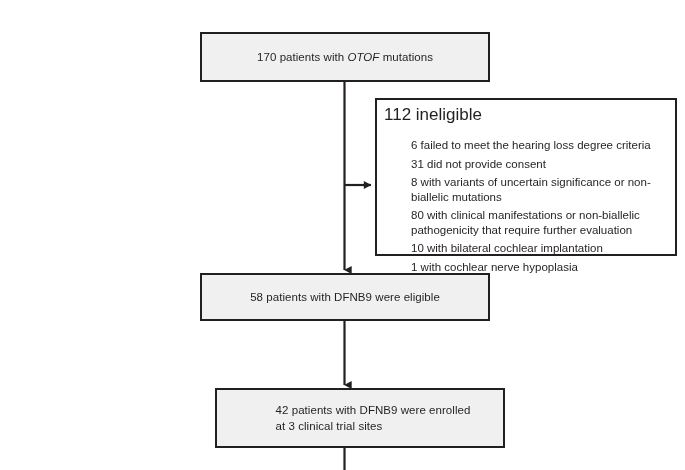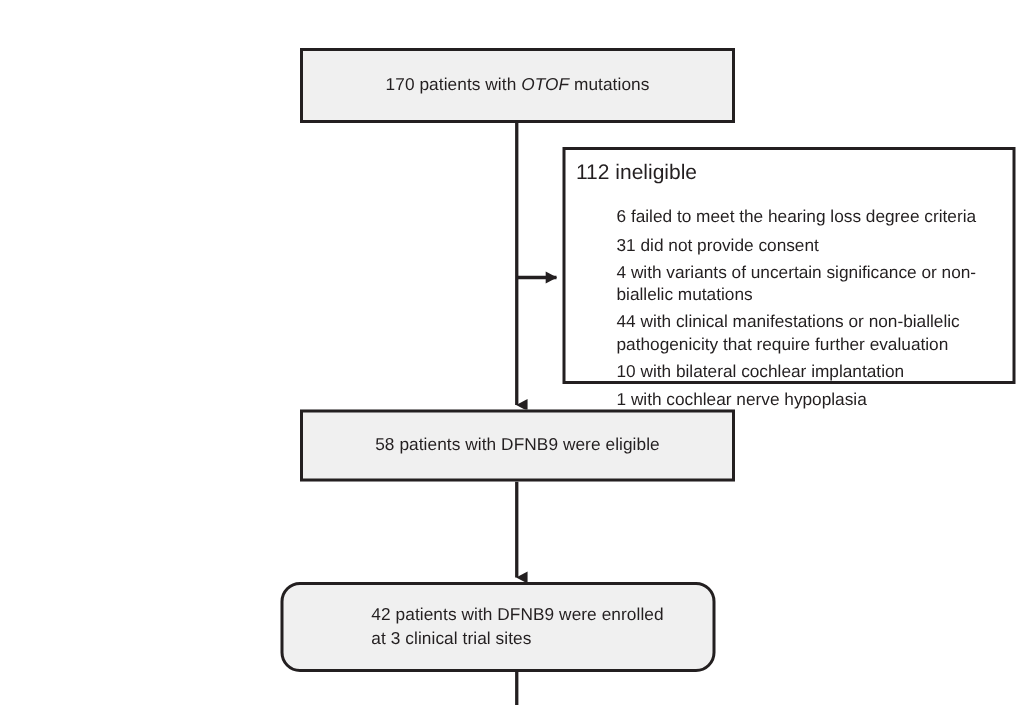--- a/index.html
+++ b/index.html
@@ -65,42 +65,41 @@
   }
 
   #box-eligible {
     left: 200px;
     top: 273px;
     width: 290px;
     height: 48px;
   }
 
   #box-enrolled {
-    left: 187px;
+    left: 215px;
     top: 388px;
     width: 290px;
     height: 60px;
-    border-radius: 13px;
   }
 
   #box-enrolled .node-text {
     text-align: left;
     padding-left: 26px;
   }
 
   #box-ineligible {
     left: 375px;
     top: 98px;
     width: 302px;
     height: 158px;
     padding: 7px 8px 6px 7px;
   }
 
   .excl-head {
-    font-size: 14px;
+    font-size: 17px;
     line-height: 15px;
     color: #231f20;
     margin: 0 0 1px 0;
   }
 
   .excl-list {
     list-style: none;
     margin: 16px;
     padding: 0 0 0 11px;
   }
@@ -154,22 +153,22 @@
     <div class="node-text">
       <span>170 patients with </span><span class="em">OTOF</span><span> mutations</span>
     </div>
   </div>
 
   <div class="node plain" id="box-ineligible">
     <p class="excl-head">112 ineligible</p>
     <ul class="excl-list">
       <li>6 failed to meet the hearing loss degree criteria</li>
       <li>31 did not provide consent</li>
-      <li>4 with variants of uncertain significance or non-biallelic mutations</li>
-      <li>44 with clinical manifestations or non-biallelic pathogenicity that require further evaluation</li>
+      <li>8 with variants of uncertain significance or non-biallelic mutations</li>
+      <li>80 with clinical manifestations or non-biallelic pathogenicity that require further evaluation</li>
       <li>10 with bilateral cochlear implantation</li>
       <li>1 with cochlear nerve hypoplasia</li>
     </ul>
   </div>
 
   <div class="node filled" id="box-eligible">
     <div class="node-text">58 patients with DFNB9 were eligible</div>
   </div>
 
   <div class="node filled" id="box-enrolled">

